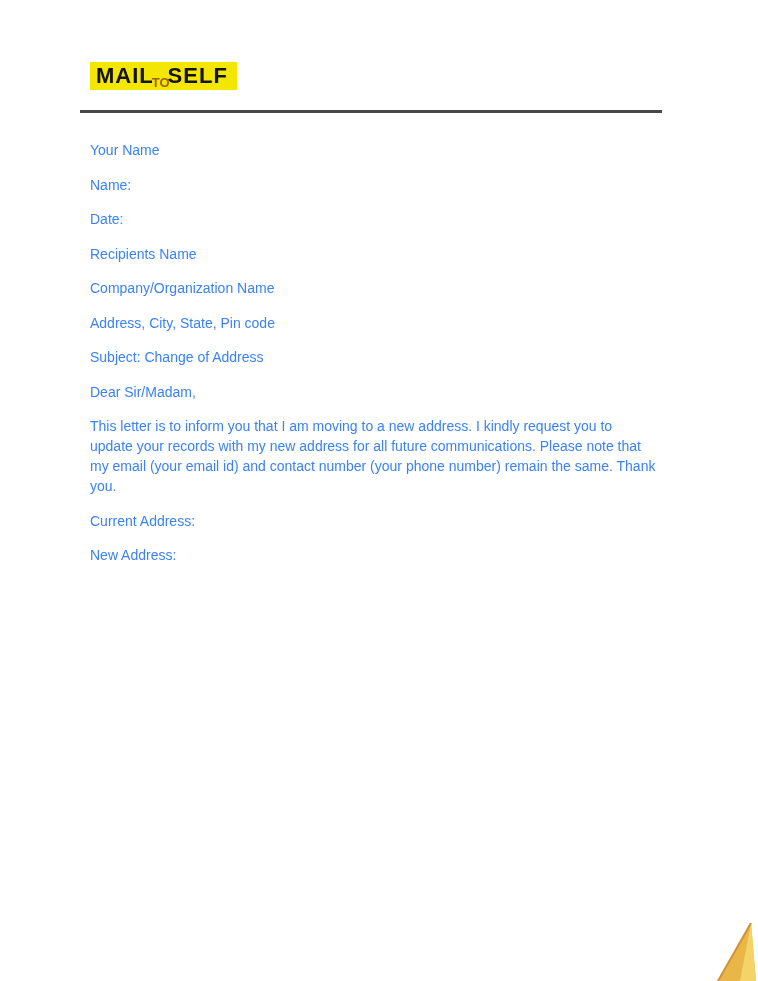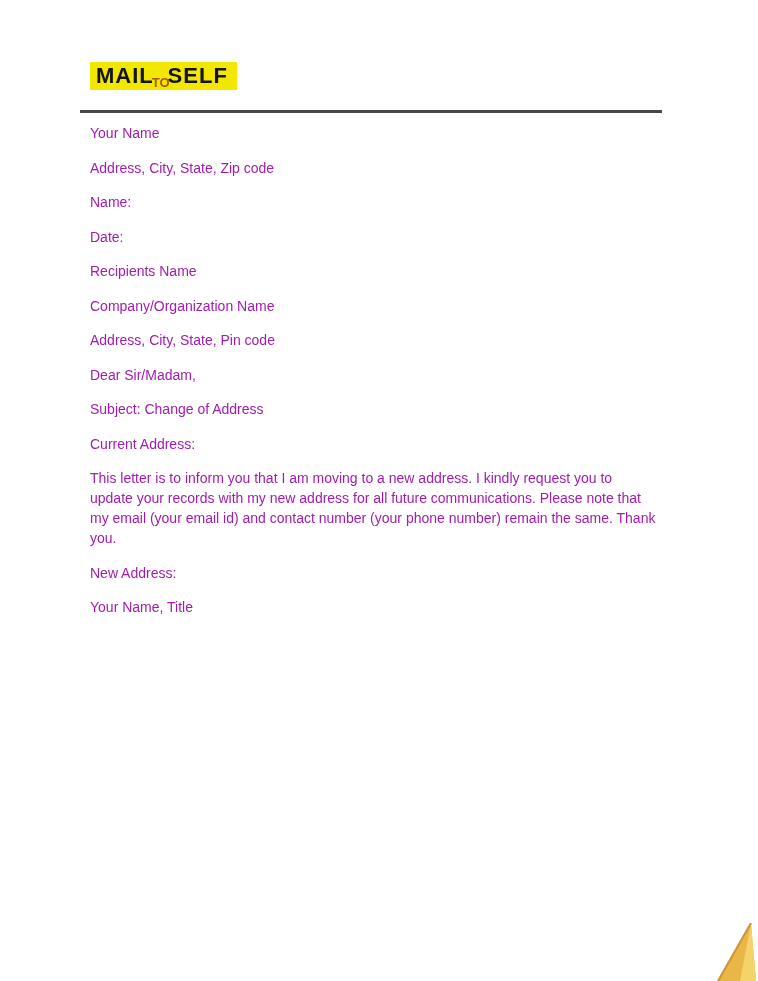--- a/index.html
+++ b/index.html
@@ -45,23 +45,23 @@
   .divider {
     position: absolute;
     left: 80px; top: 110px;
     width: 582px; height: 3px;
     background: #484848;
     border: none; margin: 0; padding: 0;
   }
   
   .letter {
     position: absolute;
-    left: 90px; top: 123px;
+    left: 90px; top: 140px;
     width: 566px;
-    color: #a21caf;
+    color: #3b82f6;
     font-size: 14px;
   }
   .letter p {
     margin: 0 0 14.5px 0;
     line-height: 20px;
   }
   
   .corner {
     position: absolute;
     right: 0; bottom: 0;
@@ -77,37 +77,35 @@
   <div class="logo-box">
     <span class="logo-word">MAIL</span>
     <span class="logo-to">TO</span>
     <span class="logo-word">SELF</span>
   </div>
 
   <hr class="divider">
 
   <main class="letter">
     <p>Your Name</p>
-    <p>Address, City, State, Zip code</p>
     <p>Name:</p>
     <p>Date:</p>
 
     <p>Recipients Name</p>
     <p>Company/Organization Name</p>
     <p>Address, City, State, Pin code</p>
 
+    <p>Subject: Change of Address</p>
     <p>Dear Sir/Madam,</p>
-    <p>Subject: Change of Address</p>
+
+    <p>This letter is to inform you that I am moving to a new address. I kindly request you to update your records with my new address for all future communications. Please note that my email (your email id) and contact number (your phone number) remain the same. Thank you.</p>
 
     <p>Current Address:</p>
-
-    <p>This letter is to inform you that I am moving to a new address. I kindly request you to update your records with my new address for all future communications. Please note that my email (your email id) and contact number (your phone number) remain the same. Thank you.</p>
     <p>New Address:</p>
 
-    <p>Your Name, Title</p>
   </main>
 
   <svg class="corner" viewBox="0 0 48 58" xmlns="http://www.w3.org/2000/svg">
     <polygon points="41,0 8,58 46,58" fill="#E9B648"></polygon>
     <polygon points="41,0 30,58 46,58" fill="#F4D469"></polygon>
     <line x1="41" y1="0" x2="8" y2="58" stroke-width="2" stroke="#CE9434"></line>
   </svg>
 
 </div>
 

